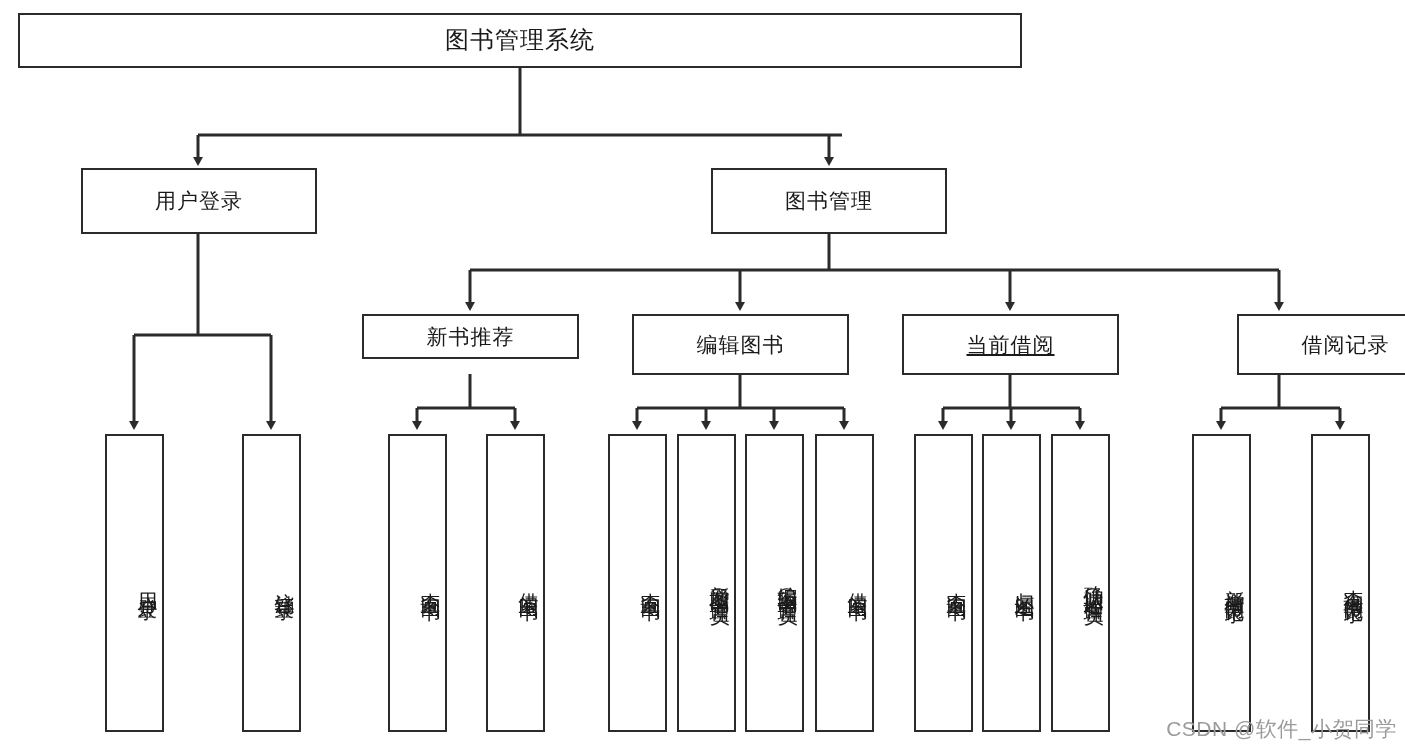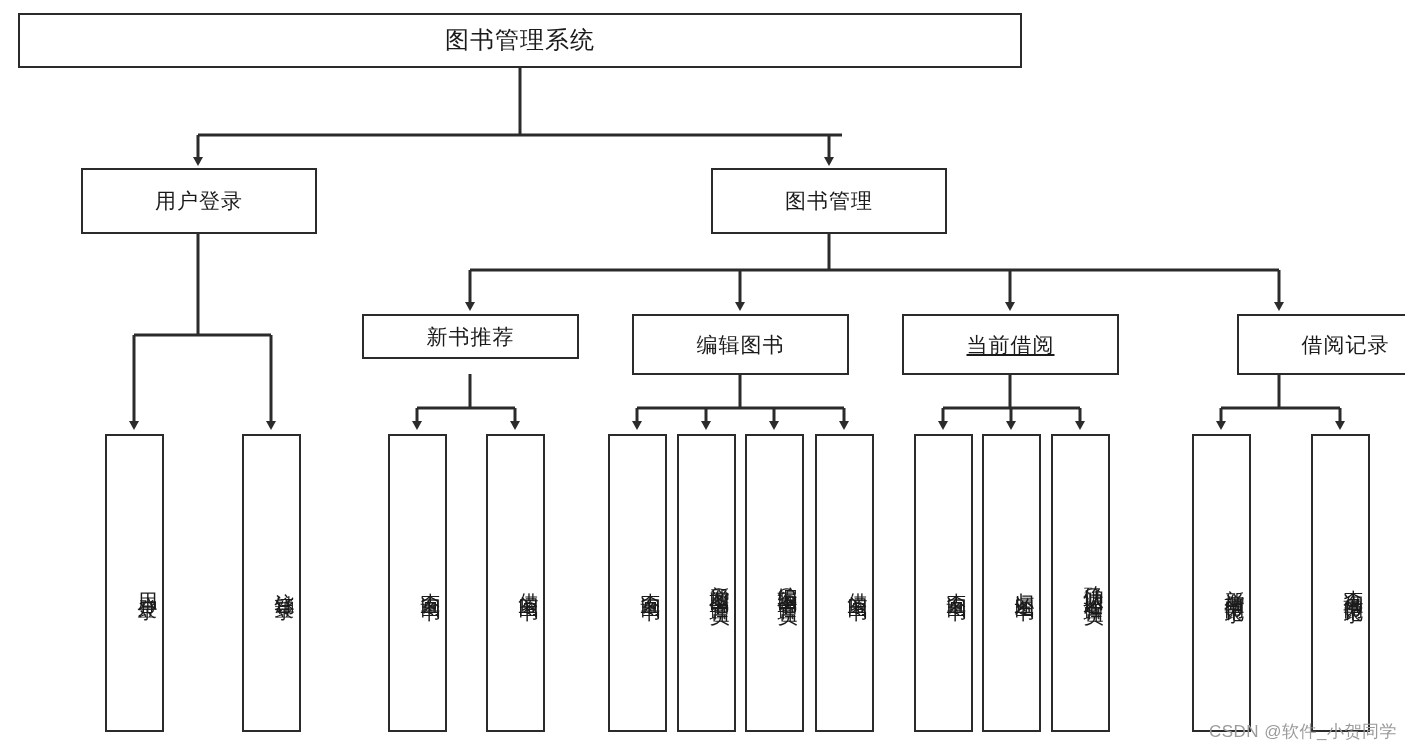--- a/index.html
+++ b/index.html
@@ -56,21 +56,21 @@
   }
   .node.vert > .vtext {
     writing-mode: vertical-rl;
     text-orientation: upright;
     display: block;
   }
   .watermark {
     position: absolute;
     right: 8px;
     bottom: 4px;
-    font-size: 17px;
+    font-size: 21px;
     color: #9b9b9b;
     letter-spacing: 0.5px;
     white-space: nowrap;
   }
 </style>
 </head>
 <body>
 
 <div id="canvas">
 

